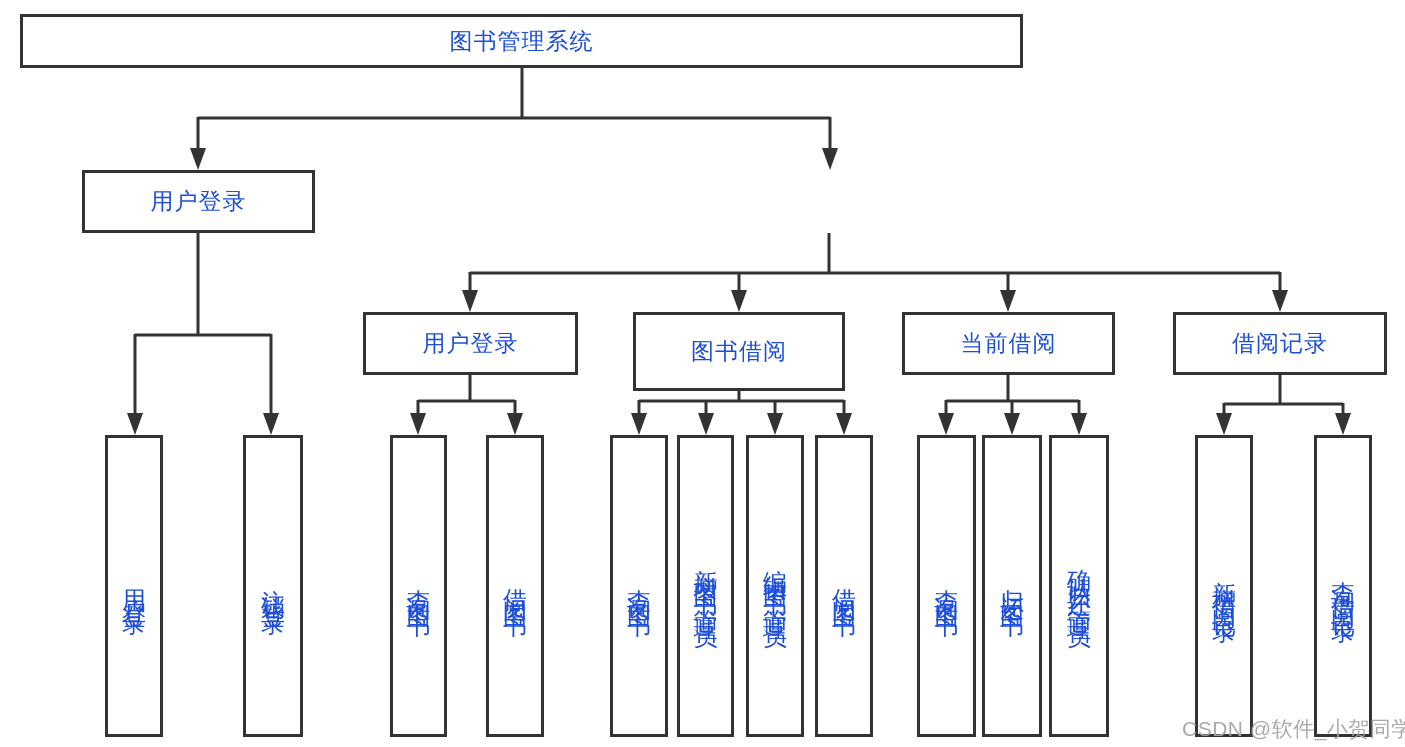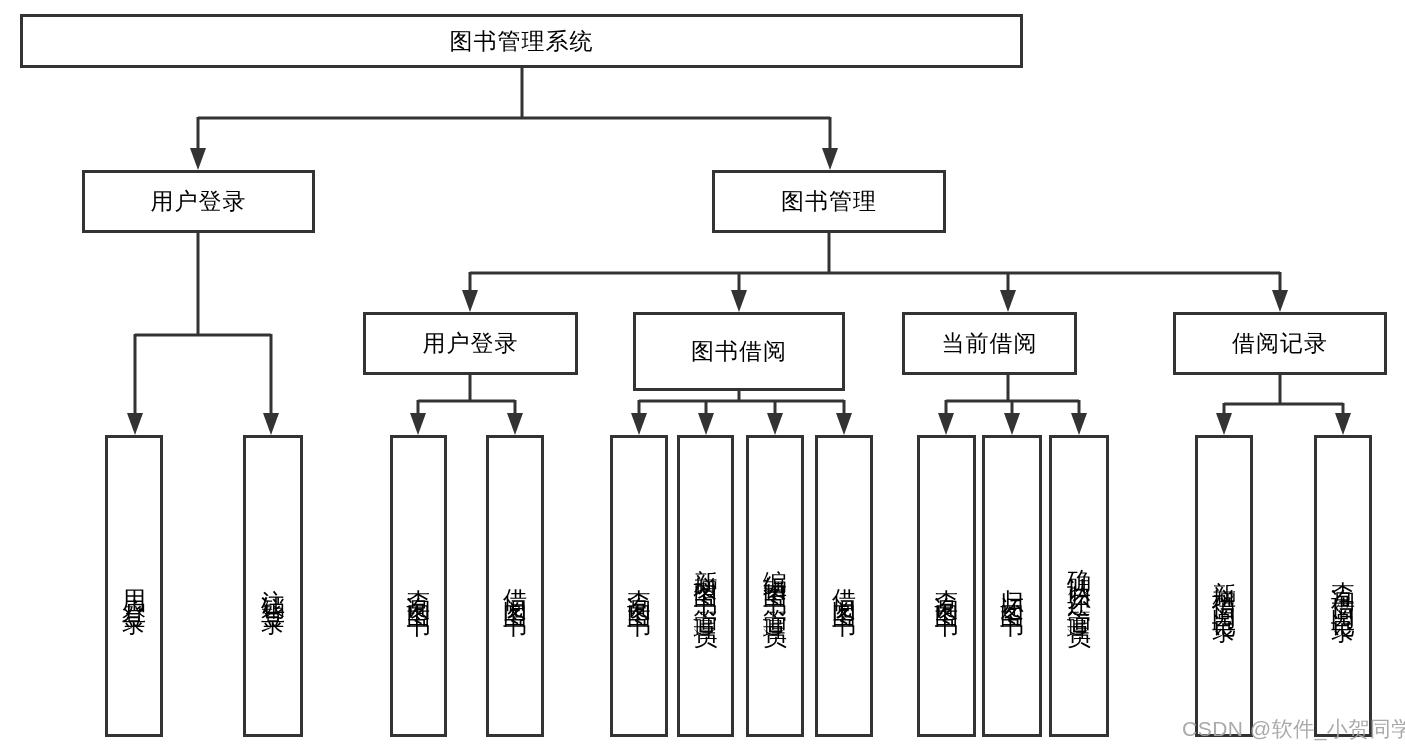--- a/index.html
+++ b/index.html
@@ -21,21 +21,21 @@
     width: 1405px; height: 747px;
   }
   .node {
     position: absolute;
     box-sizing: border-box;
     border: 3px solid #333333;
     background: #ffffff;
     display: flex;
     align-items: center;
     justify-content: center;
-    color: #000000;
+    color: #1d4ed8;
   }
   .hnode span {
     font-size: 23px;
     letter-spacing: 1px;
     white-space: nowrap;
   }
   .vnode span {
     writing-mode: vertical-rl;
     text-orientation: mixed;
     font-size: 24px;
@@ -136,38 +136,35 @@
     </g>
   </svg>
 
   <div class="node hnode root" style="left:20px; top:14px; width:1003px; height:54px;">
     <span>图书管理系统</span>
   </div>
 
   <div class="node hnode" style="left:82px; top:170px; width:233px; height:63px;">
     <span>用户登录</span>
   </div>
-  <div class="node hnode" style="left:712px; top:170px; width:234px; height:63px;">
-    <span>图书管理</span>
-  </div>
 
   <div class="node vnode" style="left:105px; top:435px; width:58px; height:302px;">
     <span>用户登录</span>
   </div>
   <div class="node vnode" style="left:243px; top:435px; width:60px; height:302px;">
     <span>注销登录</span>
   </div>
 
   <div class="node hnode" style="left:363px; top:312px; width:215px; height:63px;">
     <span>用户登录</span>
   </div>
   <div class="node hnode" style="left:633px; top:312px; width:212px; height:79px;">
     <span>图书借阅</span>
   </div>
-  <div class="node hnode" style="left:902px; top:312px; width:175px; height:63px;">
+  <div class="node hnode" style="left:902px; top:312px; width:213px; height:63px;">
     <span>当前借阅</span>
   </div>
   <div class="node hnode" style="left:1173px; top:312px; width:214px; height:63px;">
     <span>借阅记录</span>
   </div>
 
   <div class="node vnode" style="left:390px; top:435px; width:57px; height:302px;">
     <span>查询图书</span>
   </div>
   <div class="node vnode" style="left:486px; top:435px; width:58px; height:302px;">

